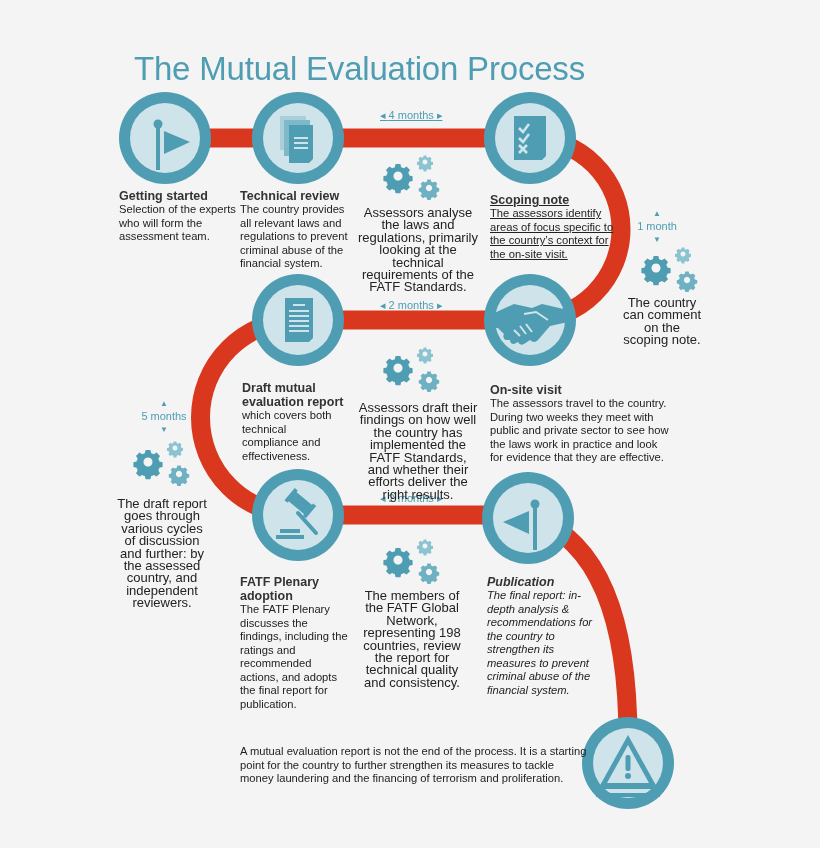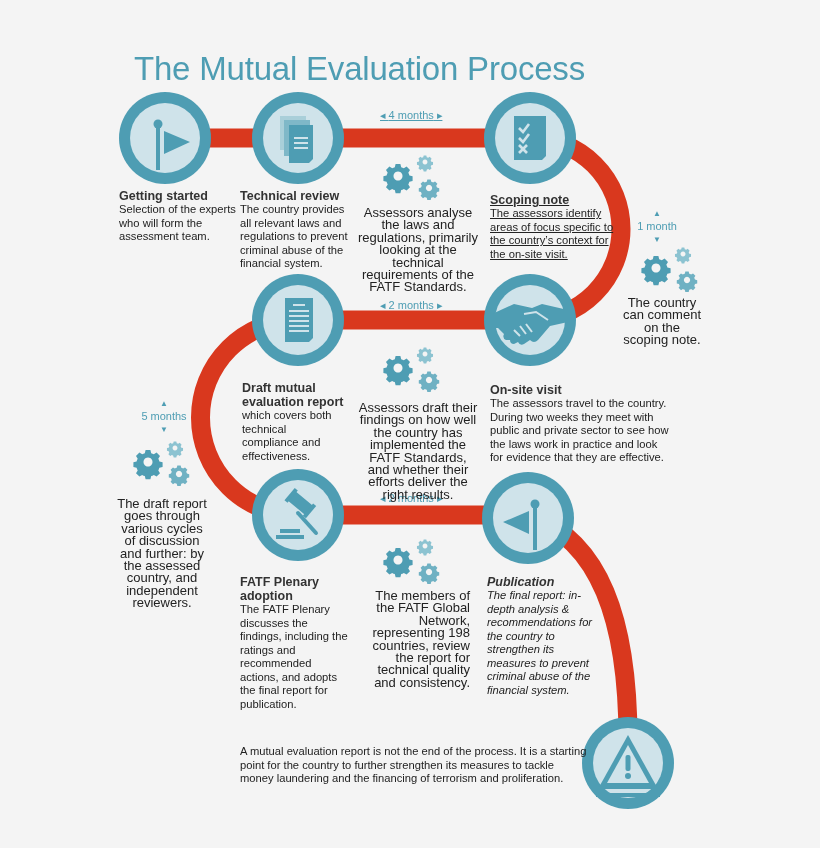--- a/index.html
+++ b/index.html
@@ -239,15 +239,15 @@
   <g transform="translate(20,26) scale(1.0)" fill="#4e9db3">
       <use href="#gear"></use>
     </g>
   <g transform="translate(47,12) scale(0.55)" fill="#8cc3d1">
       <use href="#gear"></use>
     </g>
   <g transform="translate(51,38) scale(0.7)" fill="#6fb1c3">
       <use href="#gear"></use>
     </g>
 </svg>
-<div class="abs note" style="left:354px; top:590px; width:116px;text-align:right;">The members of the FATF Global Network, representing 198 countries, review the report for technical quality and consistency.</div>
+<div class="abs note" style="left:354px; top:590px; width:116px;">The members of the FATF Global Network, representing 198 countries, review the report for technical quality and consistency.</div>
 
 <div id="footer" class="abs">A mutual evaluation report is not the end of the process. It is a starting point for the country to further strengthen its measures to tackle money laundering and the financing of terrorism and proliferation.</div>
 
 </body></html>

